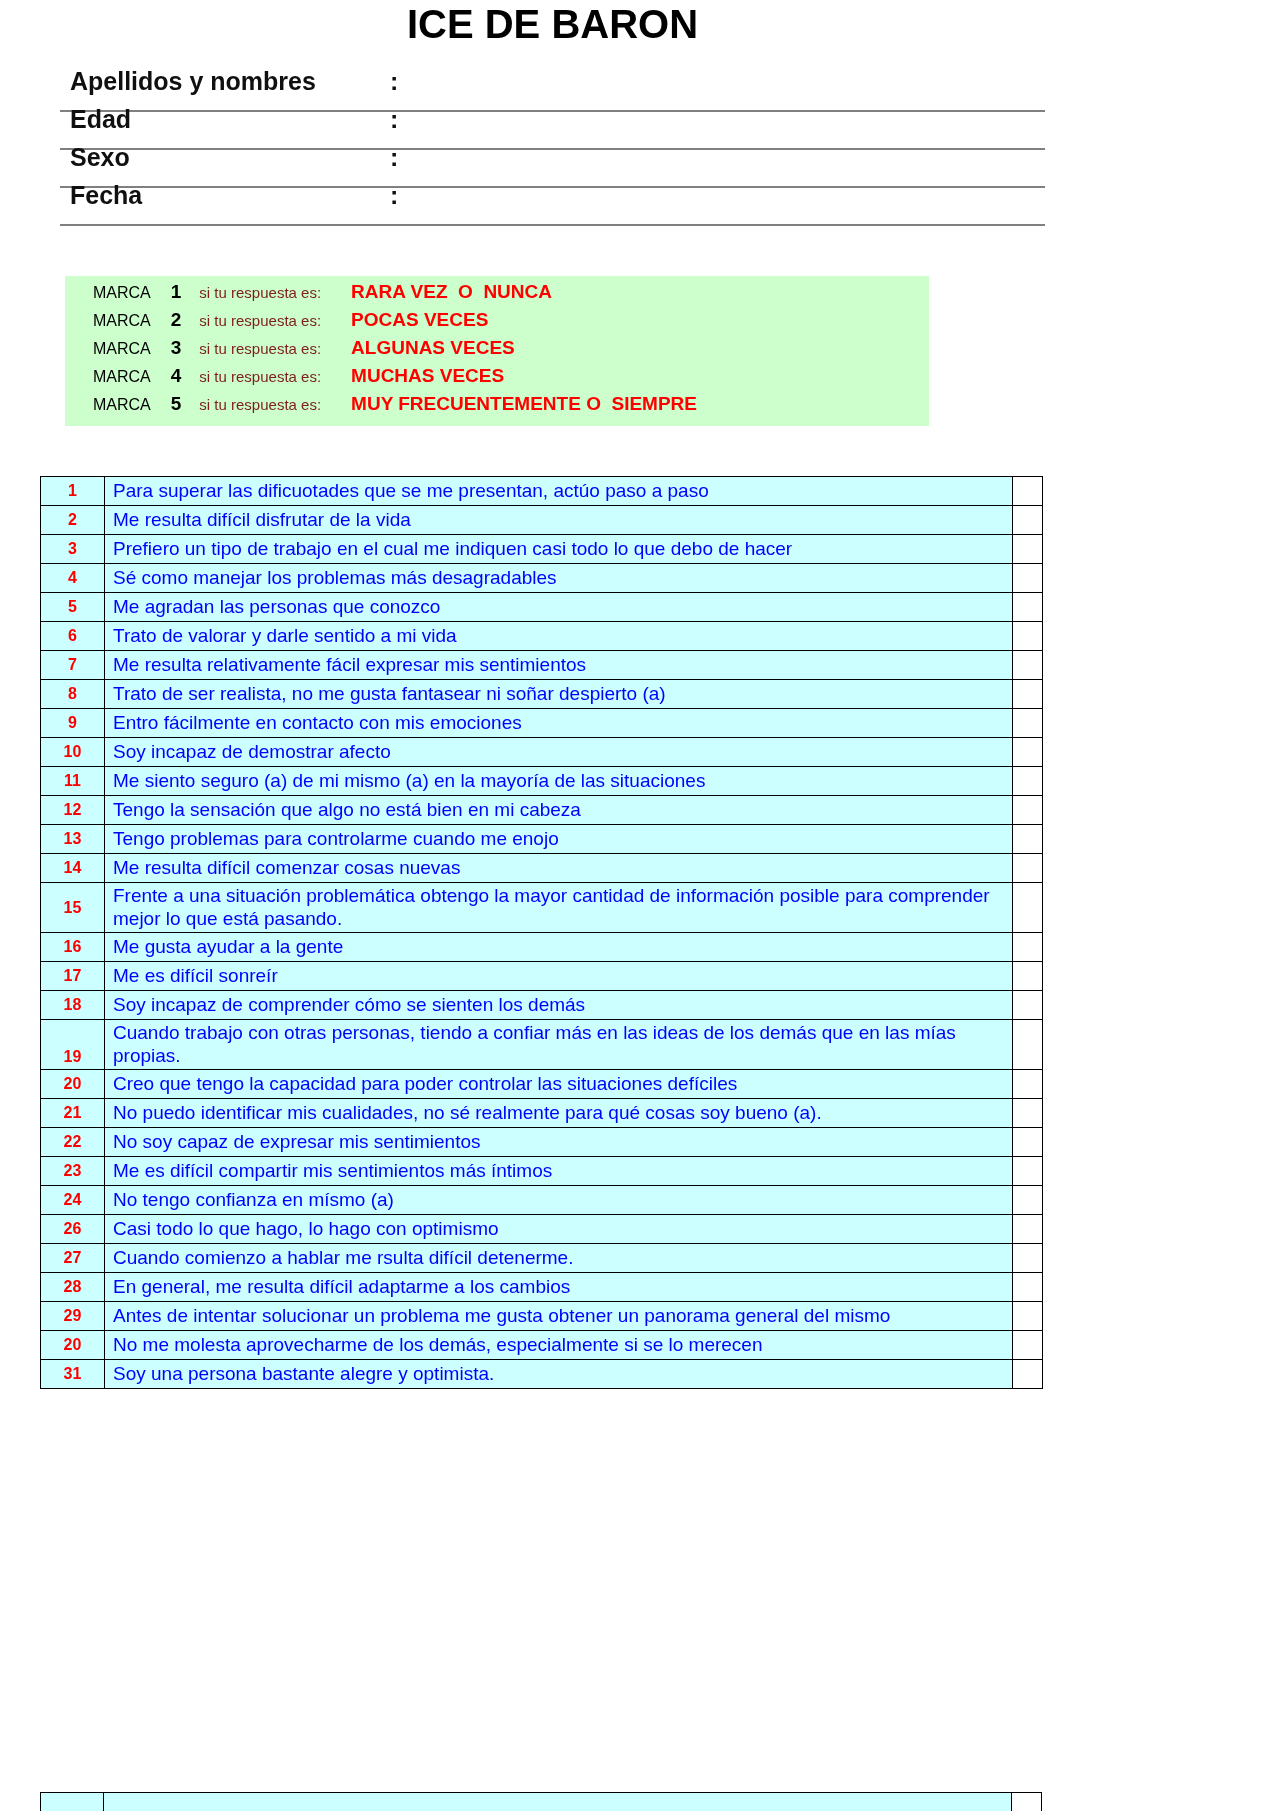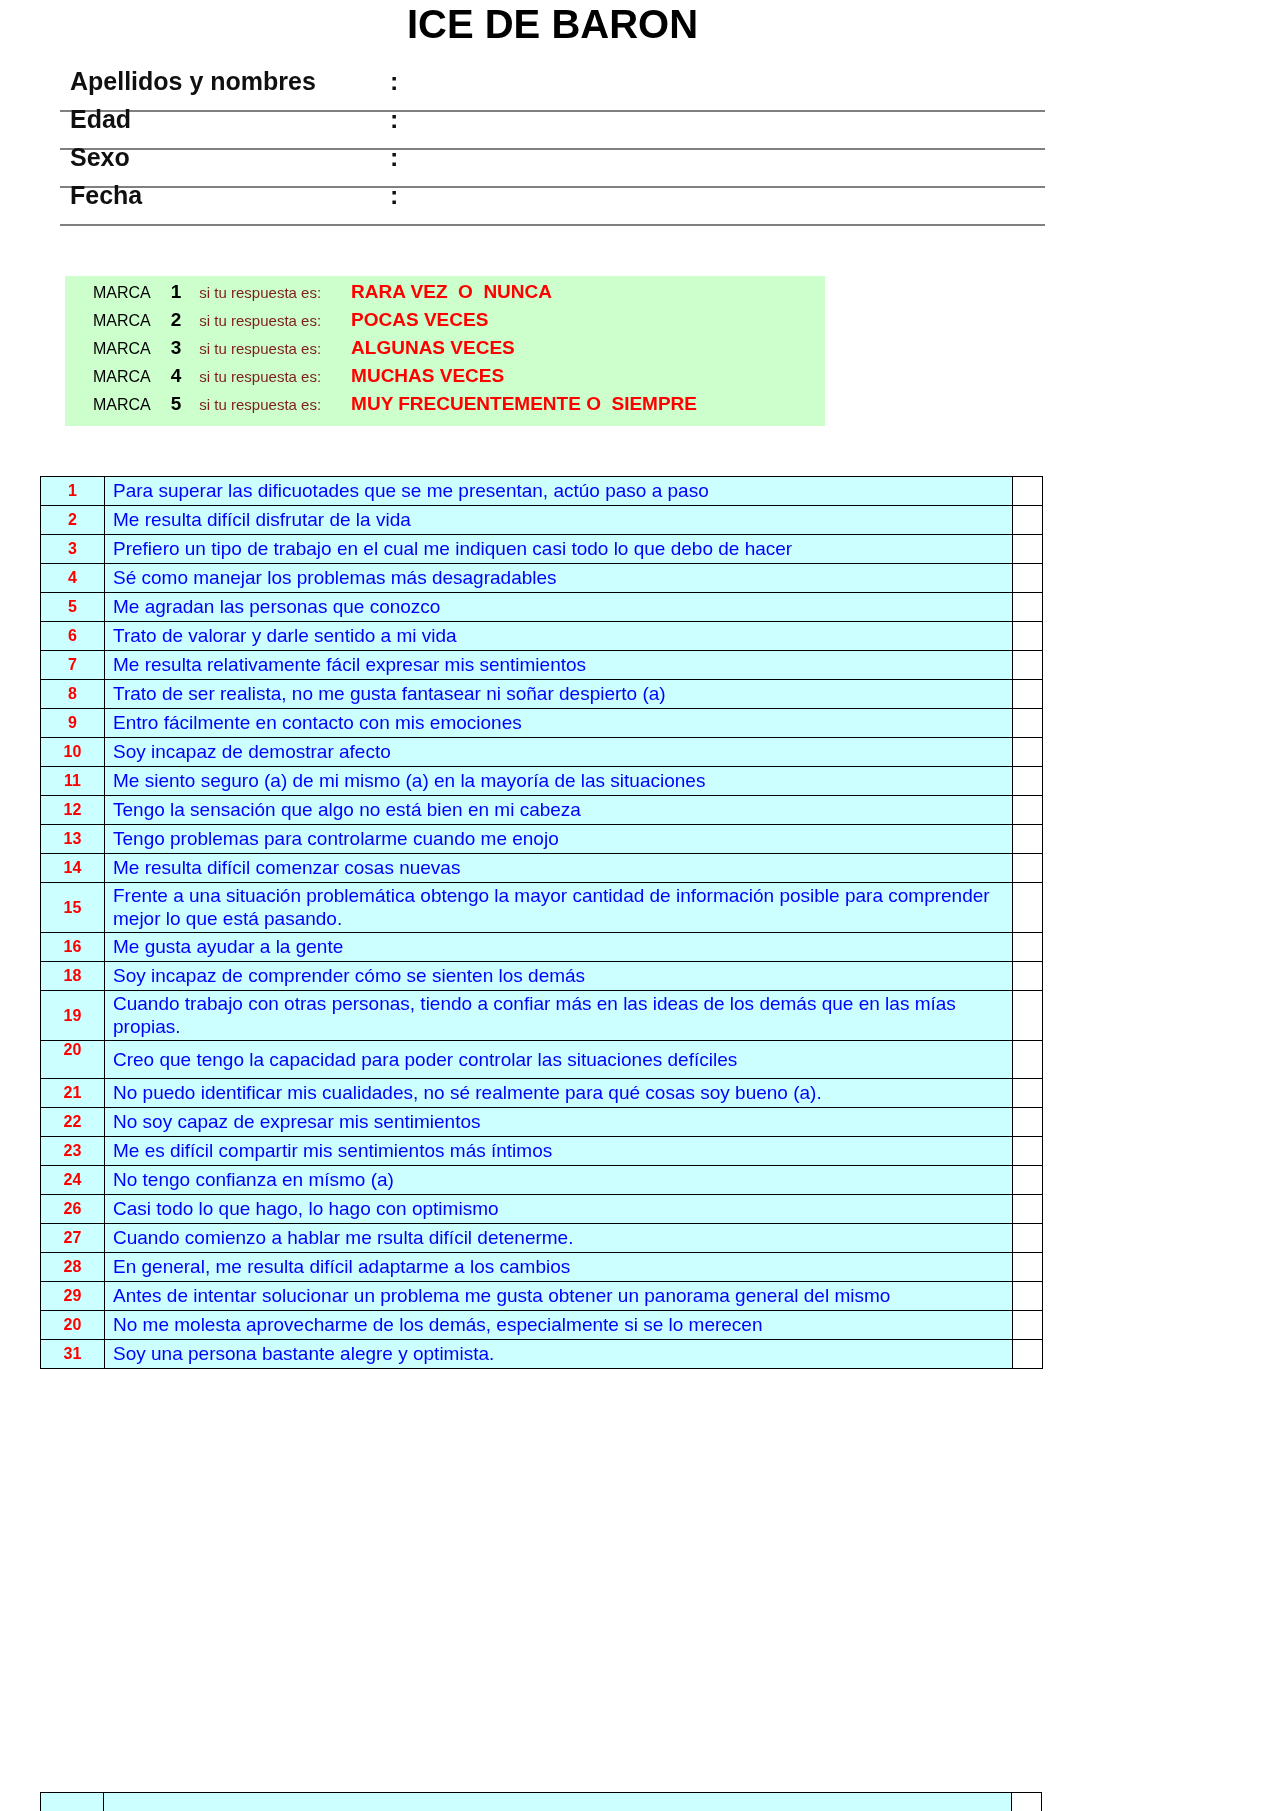--- a/index.html
+++ b/index.html
@@ -18,21 +18,21 @@
   .form-section { margin-top:26px; }
   .form-row {
     display:flex; align-items:flex-end; height:38px;
     border-bottom:2px solid #808080; padding-left:10px; padding-bottom:14px;
   }
   .form-label { width:320px; font-size:25px; font-weight:bold; color:#101010; }
   .form-colon { font-size:25px; font-weight:bold; color:#101010; }
   .form-value { flex:1; }
 
   .legend-box {
-    margin-top:50px; margin-left:5px; width:760px;
+    margin-top:50px; margin-left:5px; width:864px;
     background:#ccffcc; padding:5px 0 5px 28px;
   }
   .legend-row { display:flex; align-items:baseline; height:28px; }
   .legend-marca { font-size:16px; color:#000; }
   .legend-num { font-size:19px; font-weight:bold; color:#000; margin:0 18px 0 20px; }
   .legend-prefix { font-size:15px; color:#7f1d1d; }
   .legend-response {
     font-size:19px; font-weight:bold; color:#ff0000;
     margin-left:30px; white-space:pre;
   }
@@ -45,21 +45,21 @@
   .q-table tr { height:29px; }
   td.num {
     width:64px; background:#ccffff; color:#ff0000;
     font-weight:bold; font-size:16px; text-align:center;
   }
   td.qtext {
     width:908px; background:#ccffff; color:#0000ff;
     font-size:19px; line-height:23px; padding:1px 6px 2px 8px;
   }
   td.ans { width:30px; background:#ffffff; }
-  .q-table tbody tr:nth-child(19) td.num { vertical-align:bottom; padding-bottom:19px; }
+  .q-table tbody tr:nth-child(19) td.num { vertical-align:bottom; padding-bottom:3px; }
 
   .partial-row {
     position:absolute; left:40px; top:1792px; width:1002px; height:30px;
     display:flex;
   }
   .partial-row .p-num { width:64px; background:#ccffff; border:1px solid #000; }
   .partial-row .p-text { width:908px; background:#ccffff; border:1px solid #000; border-left:none; }
   .partial-row .p-ans { width:30px; background:#ffffff; border:1px solid #000; border-left:none; }
 </style>
 </head>
@@ -223,20 +223,25 @@
     <td class="qtext">Frente a una situación problemática obtengo la mayor cantidad de información posible para comprender mejor lo que está pasando.</td>
     <td class="ans"></td>
   </tr>
 
   <tr>
     <td class="num">16</td>
     <td class="qtext">Me gusta ayudar a la gente</td>
     <td class="ans"></td>
   </tr>
 
+  <tr>
+    <td class="num">17</td>
+    <td class="qtext">Me es difícil sonreír</td>
+    <td class="ans"></td>
+  </tr>
 
   <tr>
     <td class="num">18</td>
     <td class="qtext">Soy incapaz de comprender cómo se sienten los demás</td>
     <td class="ans"></td>
   </tr>
 
   <tr>
     <td class="num">19</td>
     <td class="qtext">Cuando trabajo con otras personas, tiendo a confiar más en las ideas de los demás que en las mías propias.</td>

